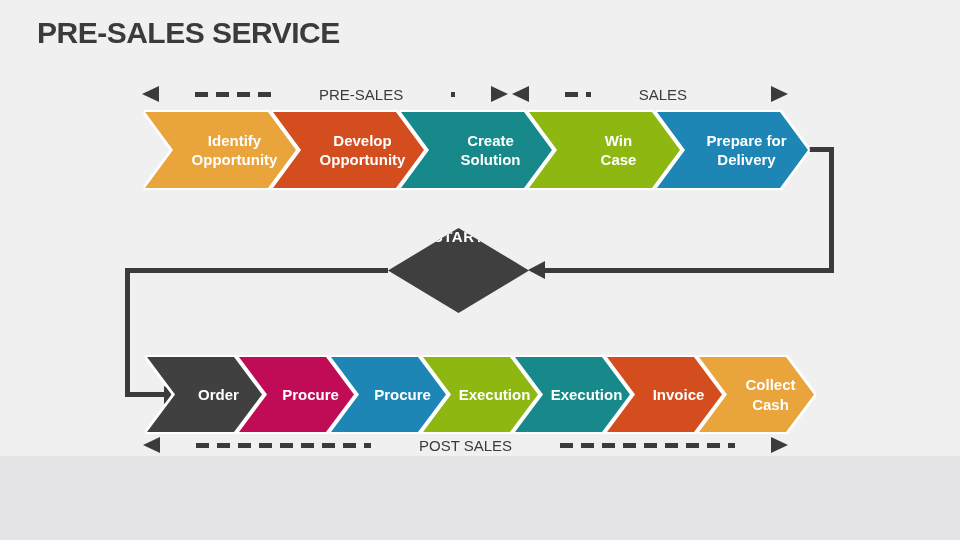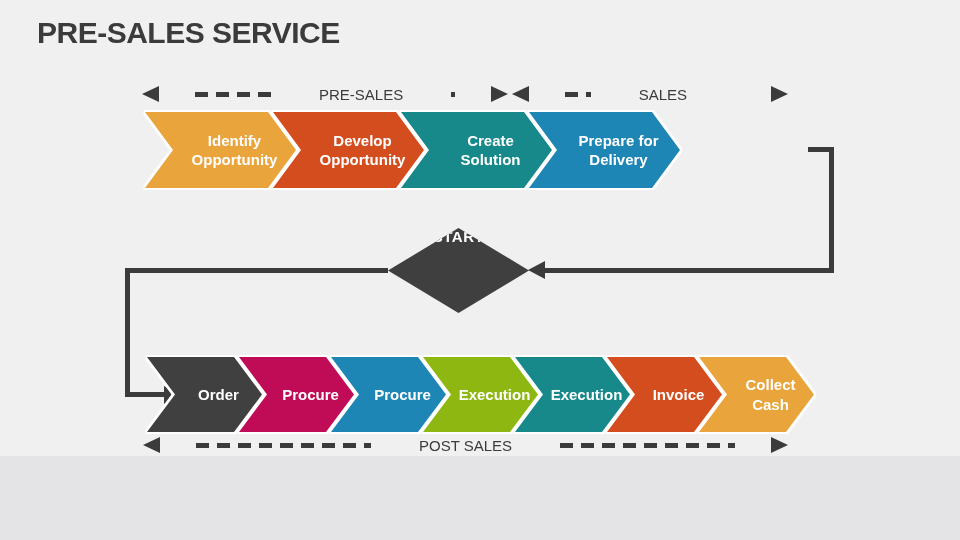--- a/index.html
+++ b/index.html
@@ -116,20 +116,26 @@
 Opportunity</span>
       </div>
     </div>
     <div class="chev-wrap">
       <div class="chev" style="background: rgb(24, 137, 138);">
         <span>Create
 Solution</span>
       </div>
     </div>
     <div class="chev-wrap">
+      <div class="chev" style="background: rgb(143, 183, 18);">
+        <span>Win
+Case</span>
+      </div>
+    </div>
+    <div class="chev-wrap">
       <div class="chev" style="background: rgb(30, 134, 181);">
         <span>Prepare for
 Delivery</span>
       </div>
     </div>
   </div>
 
   <div class="diamond" style="background: rgb(63, 63, 63);">
     <span>START</span>
   </div>

